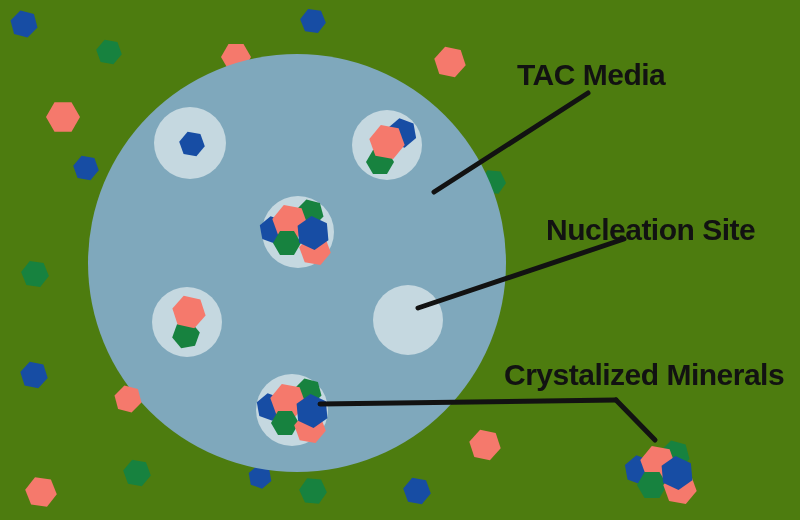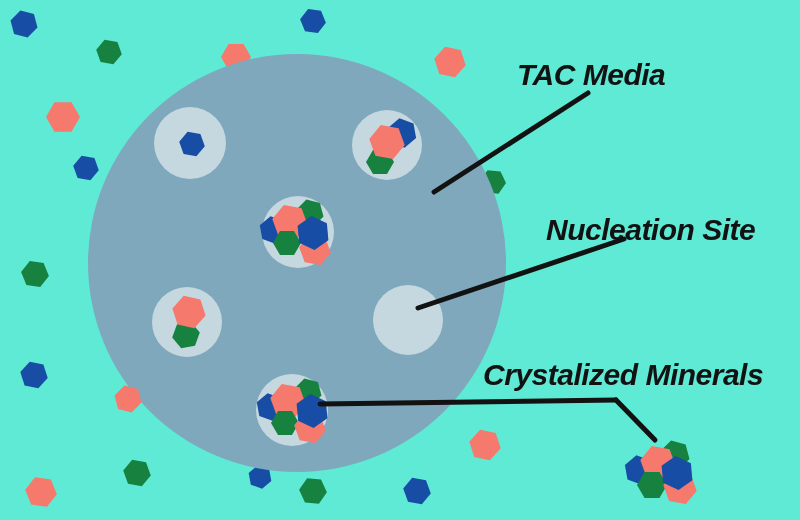--- a/index.html
+++ b/index.html
@@ -1,42 +1,41 @@
 <!DOCTYPE html>
 <html><head>
 <meta charset="utf-8">
 <style>
   html, body { margin: 0; padding: 0; }
   .canvas {
     position: relative;
     width: 800px;
     height: 520px;
-    background: #5eead4;
+    background: #4d7c0f;
     overflow: hidden;
     font-family: "Liberation Sans", sans-serif;
-    font-style: italic;
   }
   #diagram-svg {
     position: absolute;
     left: 0; top: 0;
     width: 800px; height: 520px;
     display: block;
   }
   .diagram-label {
     position: absolute;
     font-weight: 700;
     font-size: 30px;
     letter-spacing: -0.5px;
     color: #121212;
     white-space: nowrap;
     line-height: 1.1;
   }
   .label-tac        { left: 517px; top: 58px;  }
   .label-nucleation { left: 546px; top: 213px; }
-  .label-crystal    { left: 483px; top: 358px; }
+  .label-crystal    { left: 504px; top: 358px; }
 </style>
 </head>
 <body>
 
 <div class="canvas">
   <svg id="diagram-svg" xmlns="http://www.w3.org/2000/svg" viewBox="0 0 800 520">
       <polygon points="37.5,27.6 27.6,37.5 14.1,33.9 10.5,20.4 20.4,10.5 33.9,14.1" fill="#174DA4"></polygon>
       <polygon points="121.8,54.3 113.4,64.2 100.6,62.0 96.2,49.7 104.6,39.8 117.4,42.0" fill="#17823F"></polygon>
       <polygon points="325.9,22.8 317.9,33.1 305.0,31.2 300.1,19.2 308.1,8.9 321.0,10.8" fill="#174DA4"></polygon>
       <polygon points="251.0,57.0 243.5,70.0 228.5,70.0 221.0,57.0 228.5,44.0 243.5,44.0" fill="#F5796C"></polygon>

